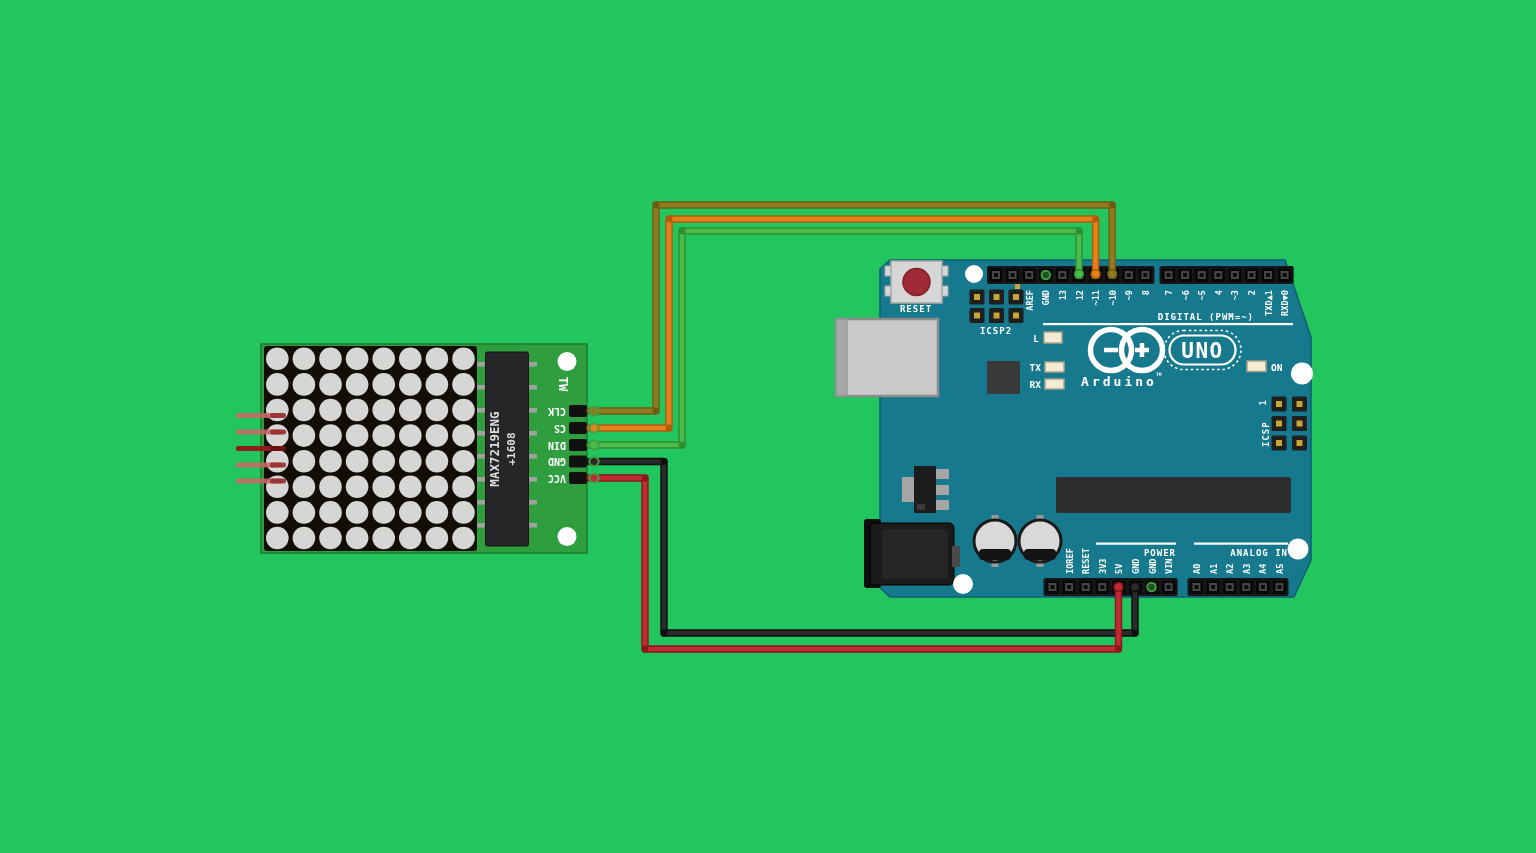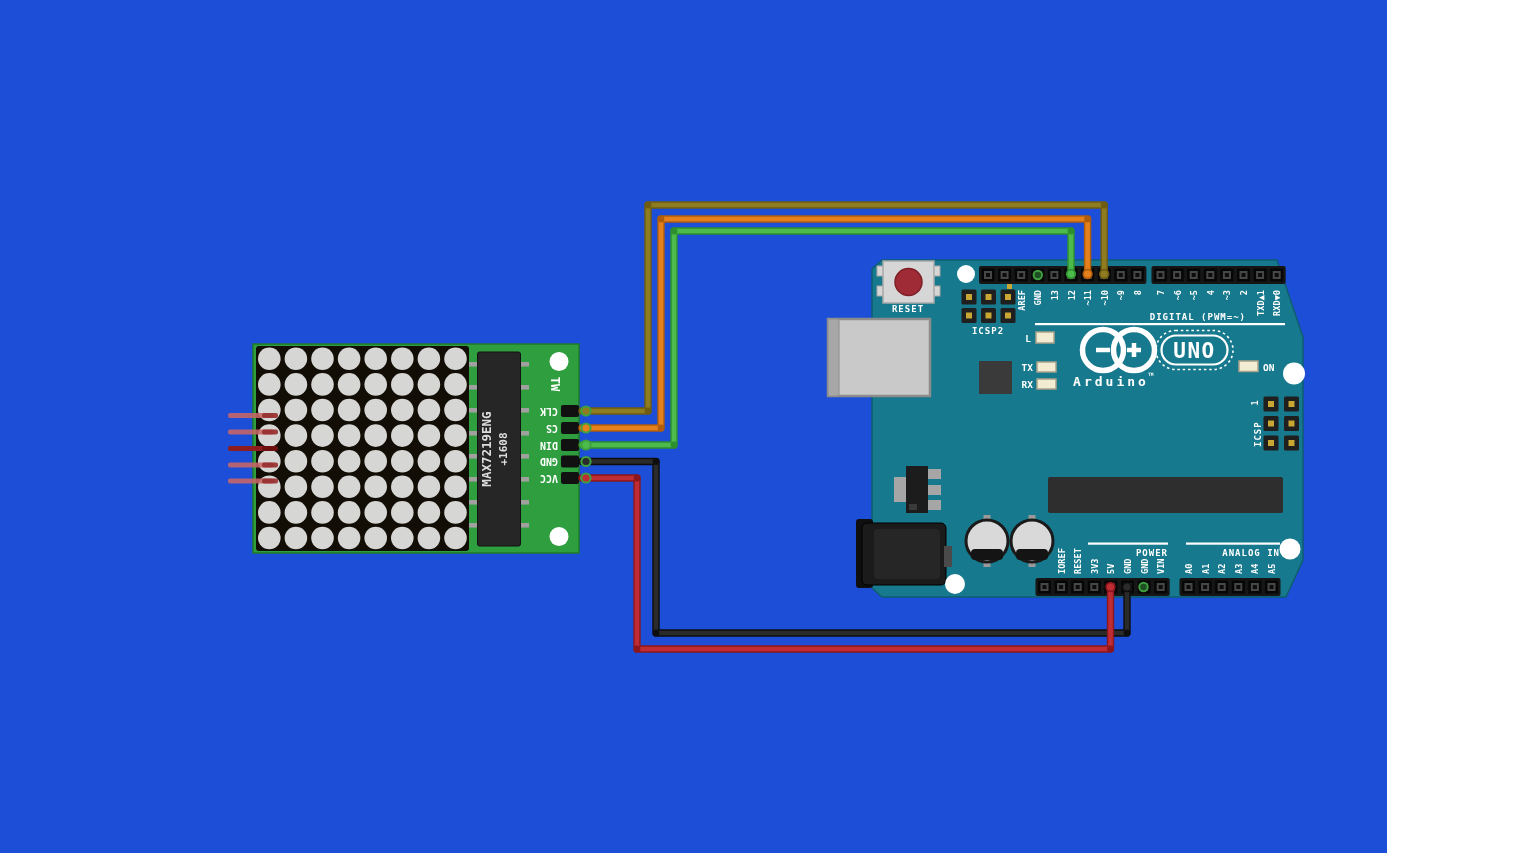--- a/index.html
+++ b/index.html
@@ -1,17 +1,17 @@
 <!DOCTYPE html>
 <html><head>
 <meta charset="utf-8">
 <style>
   html,body{margin:0;padding:0;background:#fff;}
-  #stage{position:relative;width:1387px;height:853px;background:#1d4ed8;overflow:hidden;
-         font-family:"DejaVu Sans Mono", monospace;}
+  #stage{position:relative;width:1528px;height:853px;background:#22c55e;overflow:hidden;
+         font-family:"DejaVu Sans Mono", monospace;padding-left:8px;}
   svg text{font-family:"DejaVu Sans Mono", monospace;}
   .pinlbl{font-size:8.6px;font-weight:bold;fill:#ffffff;}
   .seclbl{font-size:9px;font-weight:bold;fill:#ffffff;letter-spacing:1px;}
   .mxlbl{font-size:10px;font-weight:bold;fill:#ffffff;}
   .chiplbl{font-weight:bold;fill:#DDDDDD;}
   .ledlbl{font-size:9.5px;font-weight:bold;fill:#ffffff;}
 </style>
 </head>
 <body>
 

